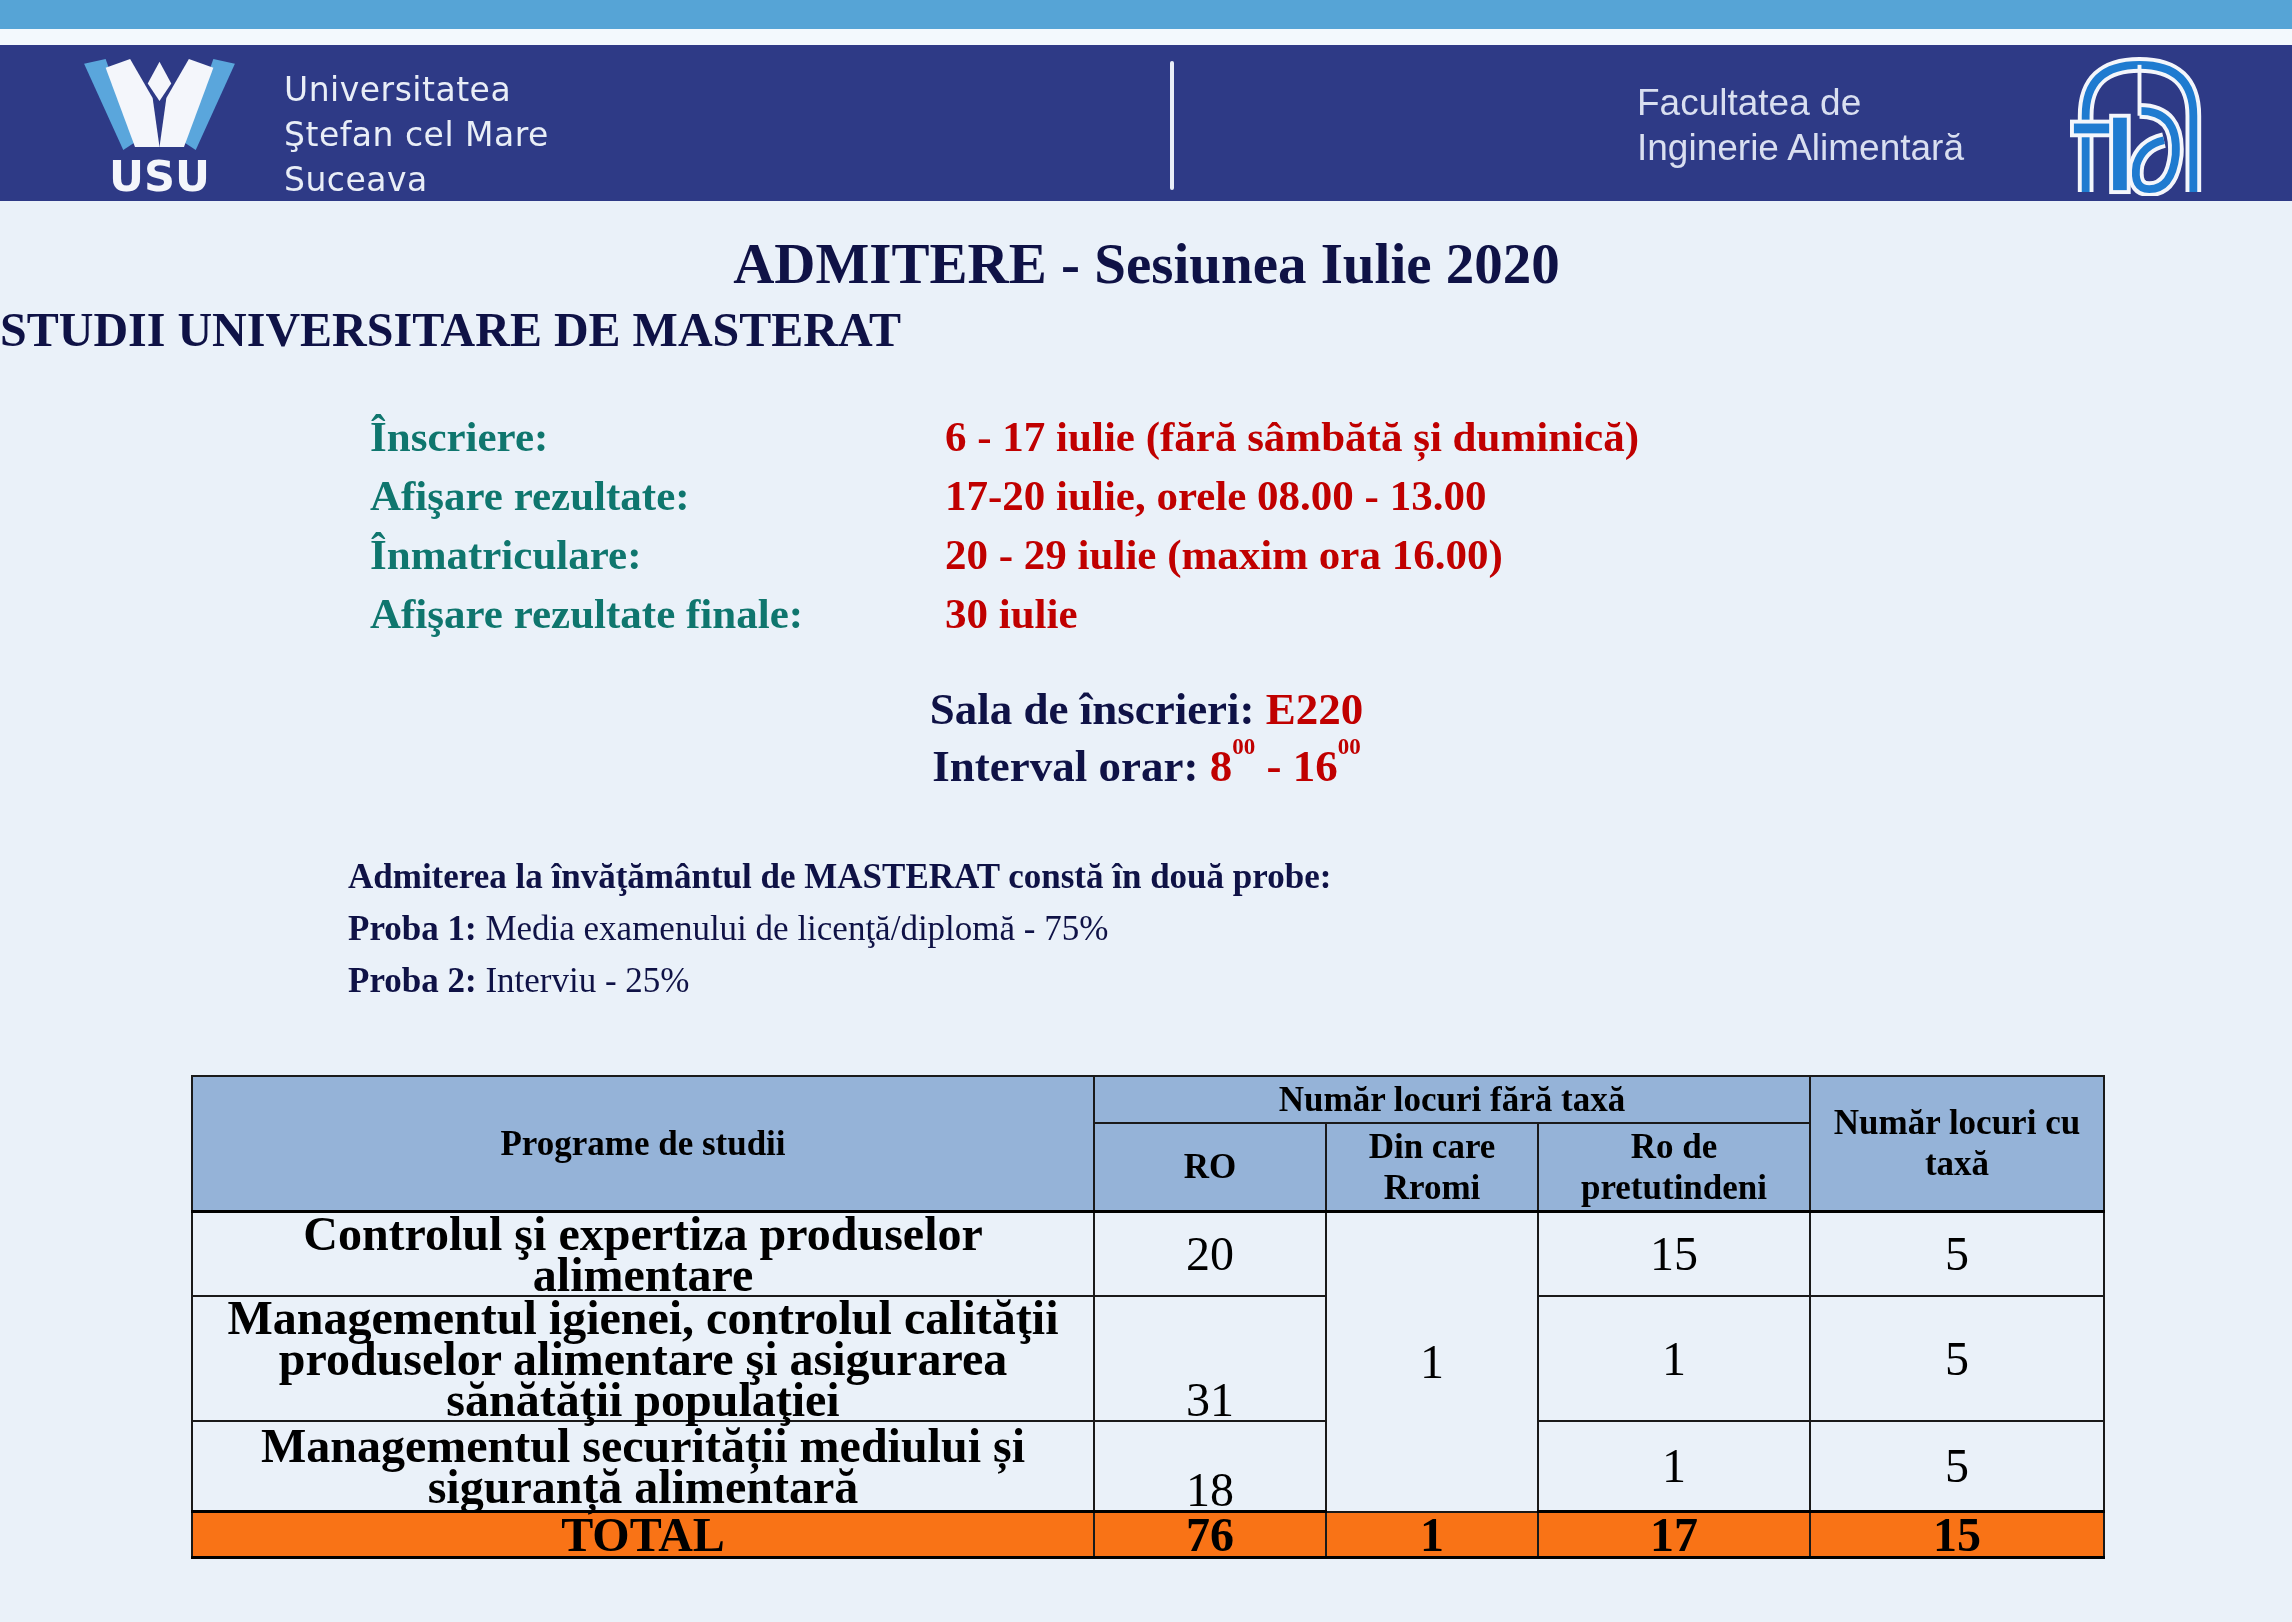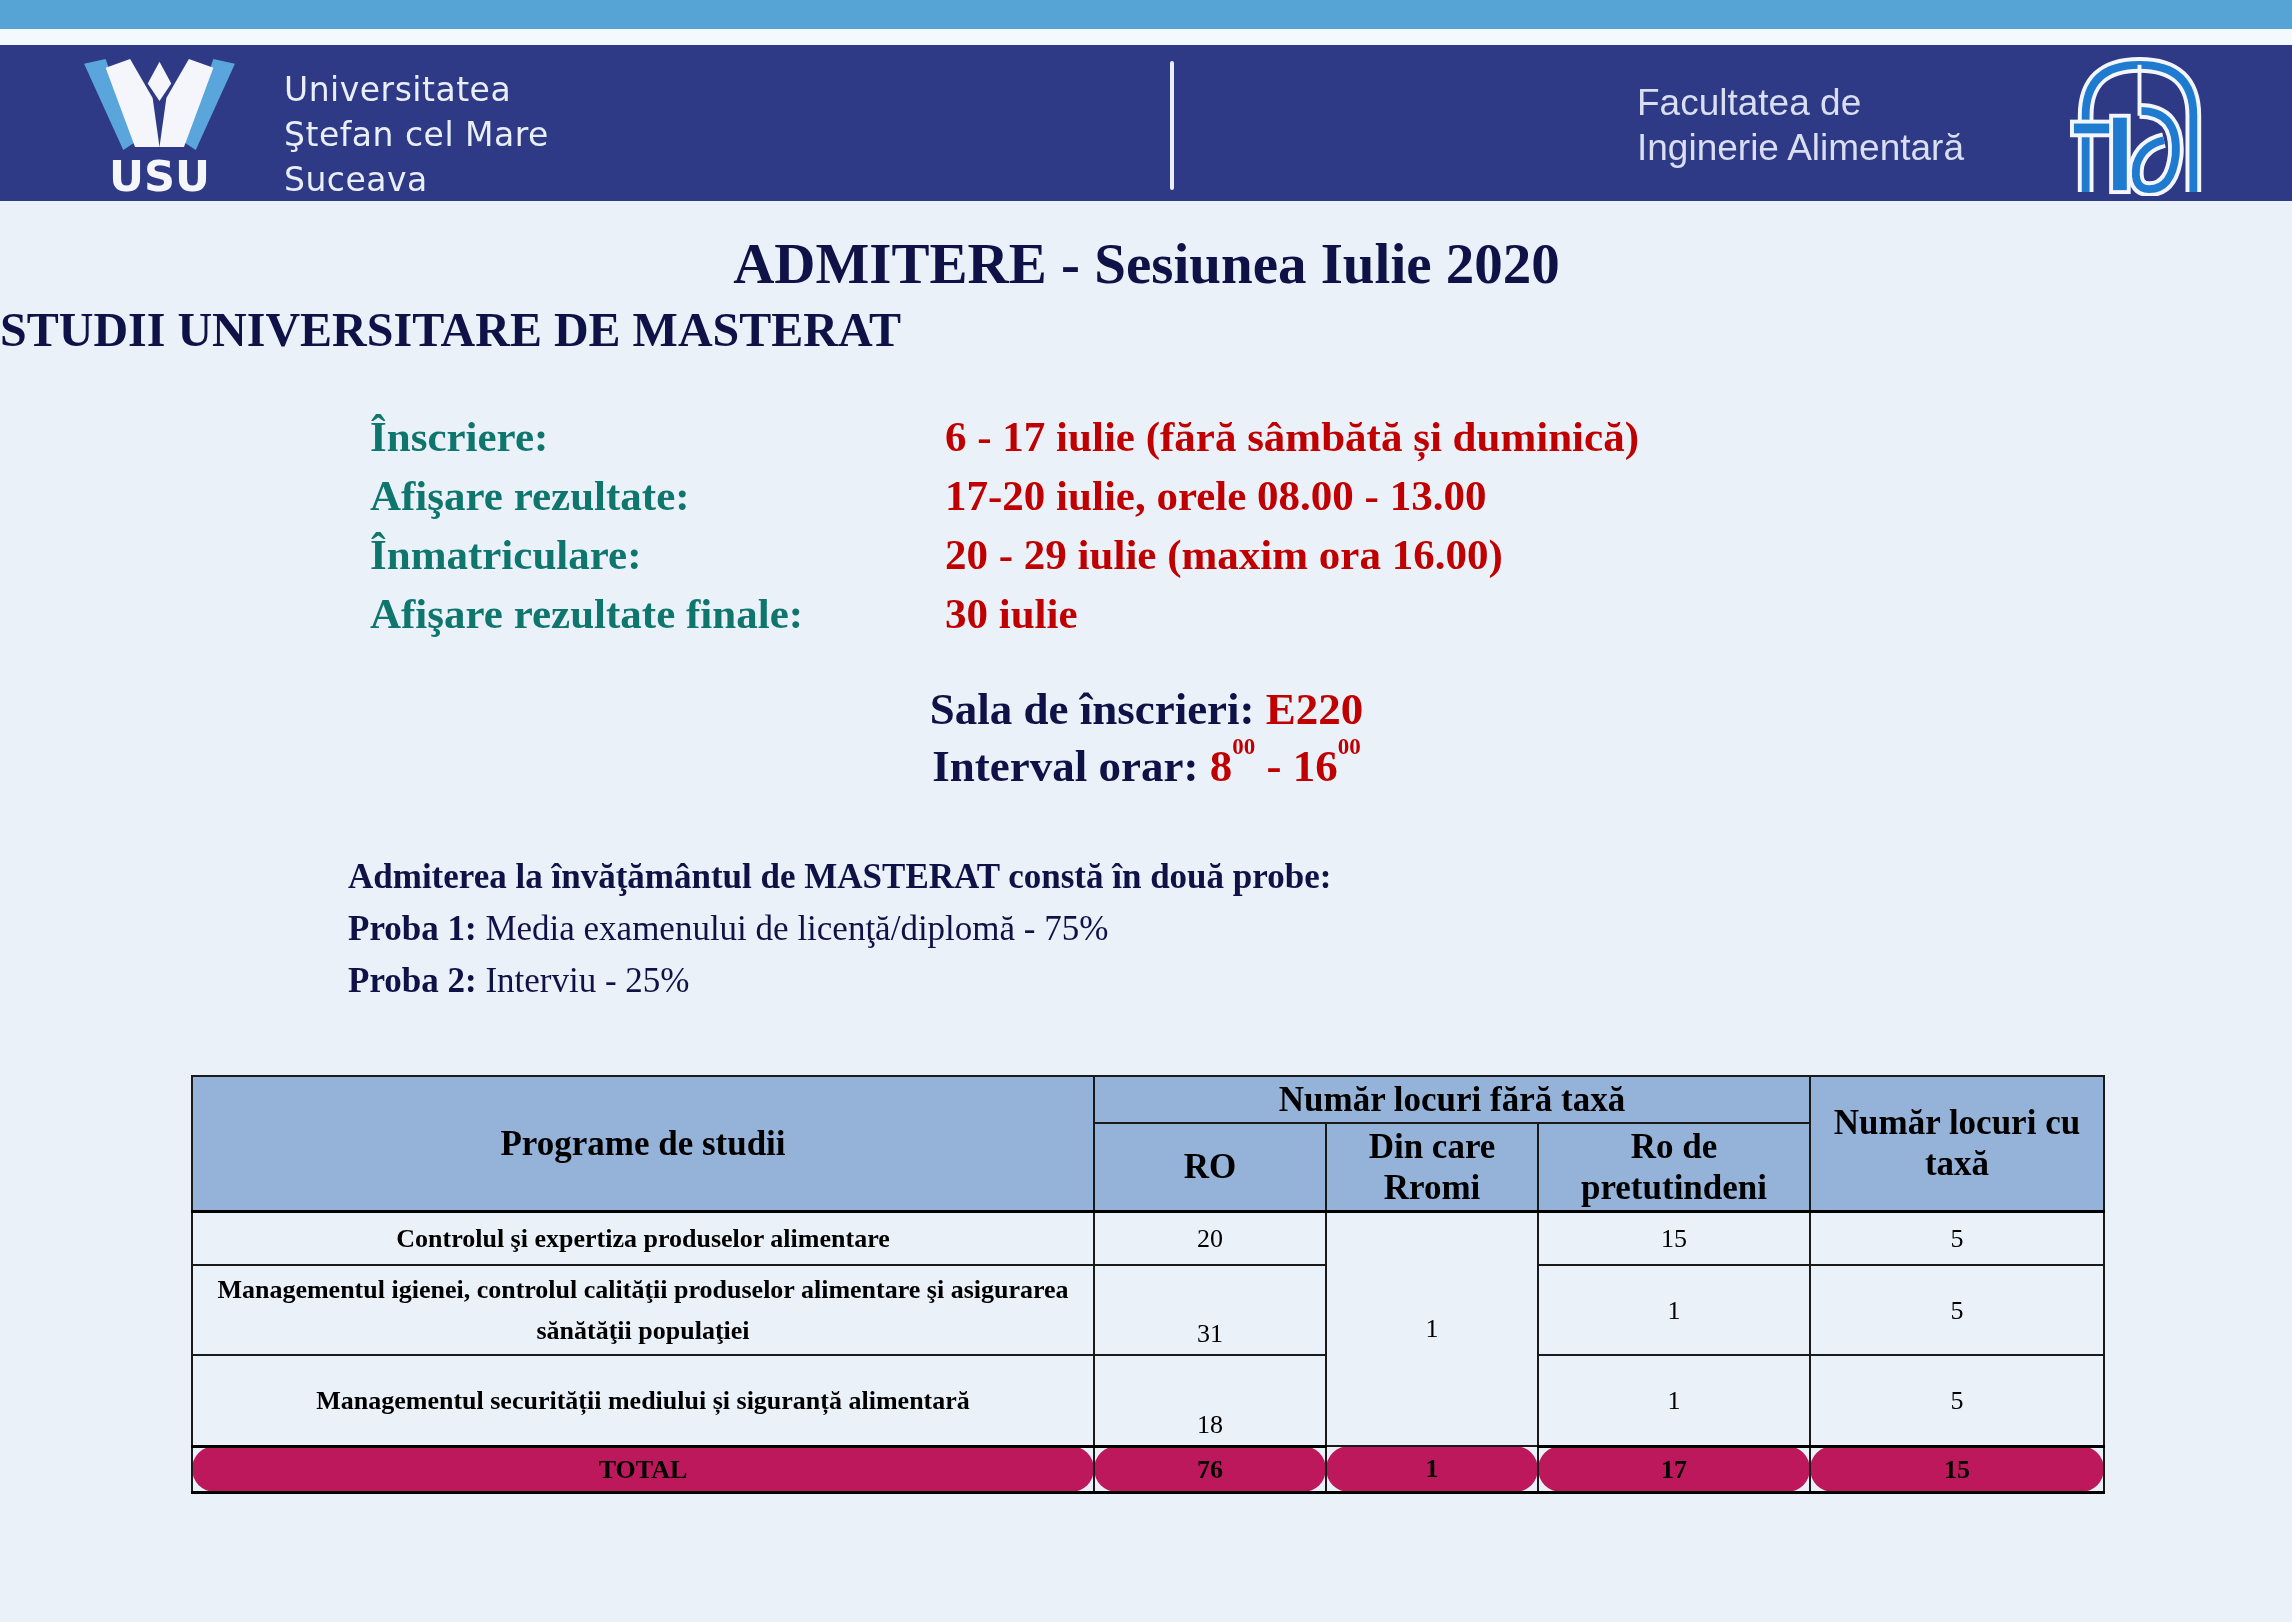--- a/index.html
+++ b/index.html
@@ -37,23 +37,23 @@
   sup { font-size:23px; vertical-align:top; position:relative; top:-5.9px; }
 
   .probe-intro { position:absolute; left:348px; top:857px; font-weight:bold; font-size:35px; }
   .probe { position:absolute; left:348px; font-size:35px; }
   .probe b { font-weight:bold; }
 
   table.places { position:absolute; left:191px; top:1075px; border-collapse:collapse;
     font-family:"Liberation Serif", serif; color:#000; }
   table.places td, table.places th { border:2px solid #1a1a1a; text-align:center; padding:0; }
   table.places th { background:#95b3d8; font-weight:bold; font-size:35px; line-height:41px; }
-  table.places td { background:#eaf1f9; font-size:26px; line-height:41px;border-radius:27px; }
+  table.places td { background:#eaf1f9; font-size:48px; line-height:41px; }
   table.places td.prog { font-weight:bold; }
-  table.places tr.total td { background:#be185d; font-weight:bold; }
+  table.places tr.total td { background:#f97316; font-weight:bold; }
   .bottom-align { vertical-align:bottom;margin-top:39px; }
   .thick-bottom { border-bottom:3.9px solid #000 !important; }
 </style>
 </head>
 <body>
 
 <div class="top-strip"></div>
 <div class="white-line"></div>
 <div class="navy-band"></div>
 

